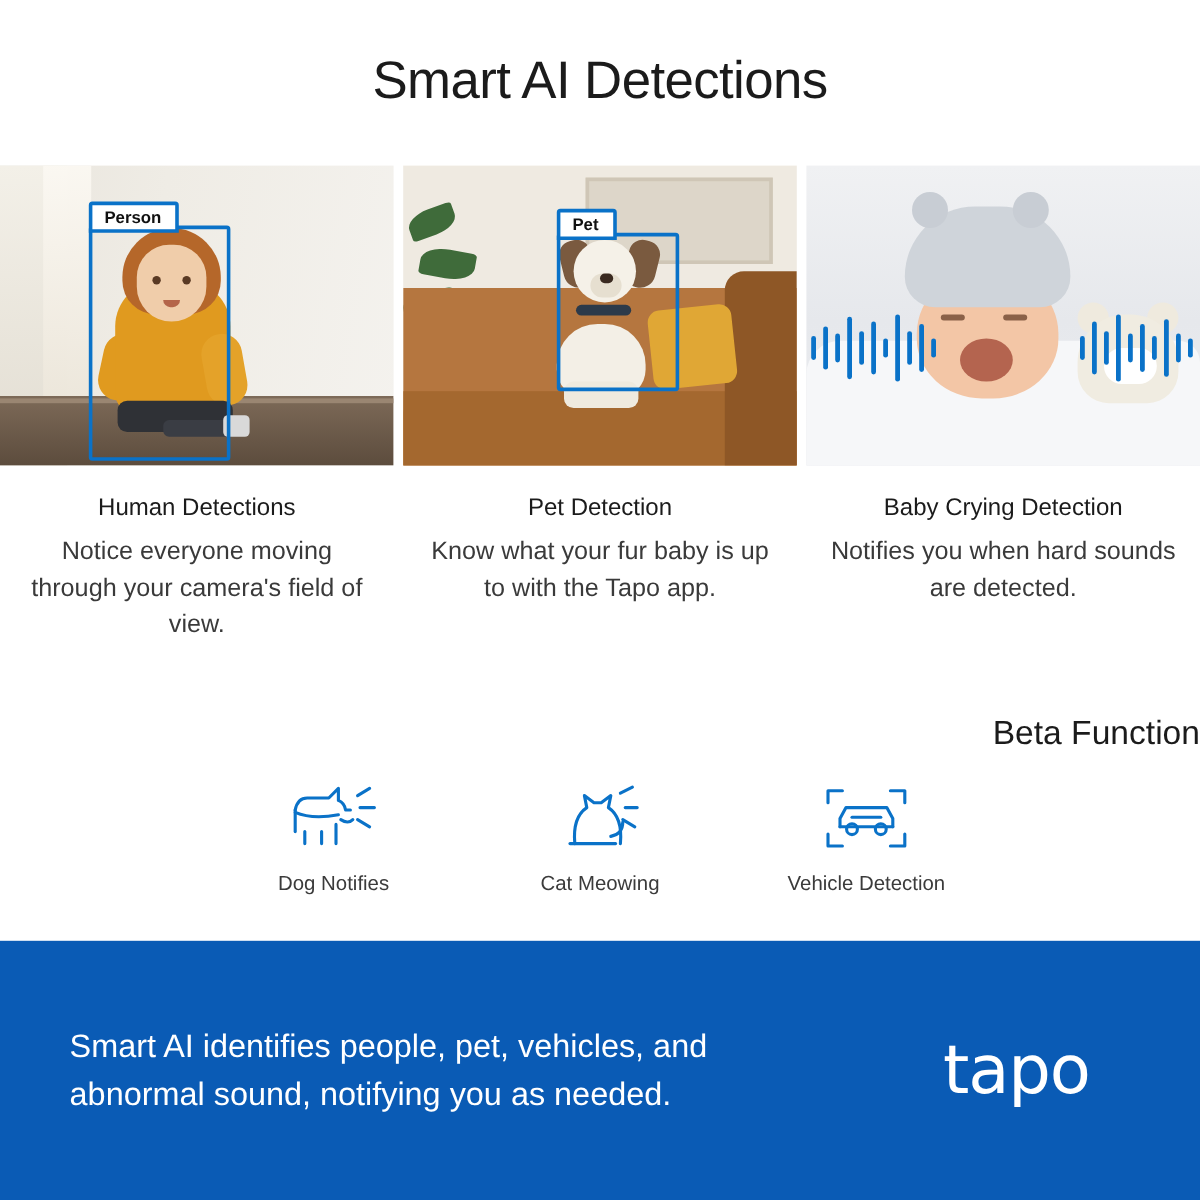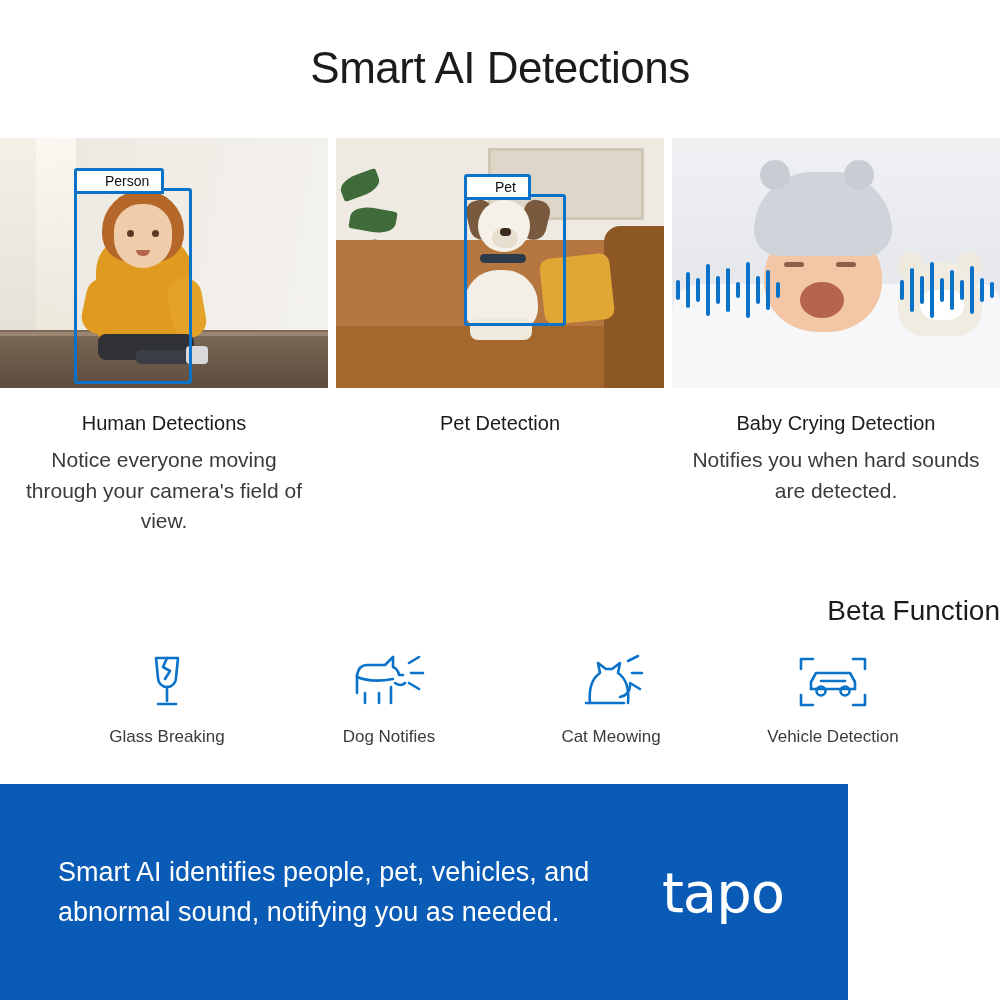--- a/index.html
+++ b/index.html
@@ -253,22 +253,22 @@
   }
   .detect-label {
     position: absolute;
     top: -23px;
     left: -3px;
     background: #ffffff;
     border: 3px solid #0a72c8;
     border-radius: 3px 3px 0 0;
     color: #111111;
     font-size: 14px;
-    font-weight: normal;
-    padding: 2px 12px 2px 28px;
+    font-weight: bold;
+    padding: 2px 12px 2px 10px;
     line-height: 16px;
     white-space: nowrap;
   }
   .box1 { left: 74px; top: 50px; width: 118px; height: 196px; }
   .box2 { left: 128px; top: 56px; width: 102px; height: 132px; }
 
   
   .cap-title {
     font-size: 20px;
     color: #1b1b1b;
@@ -316,28 +316,28 @@
     font-size: 17px;
     color: #3b3b3b;
     text-align: center;
   }
 
   
   .banner {
     position: absolute;
     left: 0;
     bottom: 0;
-    width: 848px;
+    width: 1000px;
     height: 216px;
     background: #0a5bb5;
     display: flex;
     align-items: center;
     justify-content: space-between;
     box-sizing: border-box;
-    padding: 0 58px 0 58px;
+    padding: 0 86px 0 58px;
   }
   .banner-text {
     color: #ffffff;
     font-size: 27px;
     line-height: 1.5;
     max-width: 640px;
     font-weight: 400;
   }
   .logo {
     color: #ffffff;
@@ -407,20 +407,21 @@
         <div class="p2-dog-head"></div>
         <div class="p2-dog-muzzle"></div>
         <div class="p2-dog-nose"></div>
         <div class="p2-dog-collar"></div>
 
         <div class="detect-box box2">
           <span class="detect-label">Pet</span>
         </div>
       </div>
       <div class="cap-title">Pet Detection</div>
+      <div class="cap-desc">Know what your fur baby is up to with the Tapo app.</div>
     </div>
 
     <div class="card">
       <div class="photo photo3">
         <div class="p3-blanket"></div>
         <div class="p3-bear-ear l"></div>
         <div class="p3-bear-ear r"></div>
         <div class="p3-bear"></div>
         <div class="p3-bear-face"></div>
         <div class="p3-head"></div>
@@ -460,31 +461,20 @@
       <div class="cap-title">Baby Crying Detection</div>
       <div class="cap-desc">Notifies you when hard sounds are detected.</div>
     </div>
 
   </div>
 
   <div class="beta-title">Beta Function</div>
 
   <div class="beta-row">
 
-    <div class="beta-item">
-      <div class="beta-icon">
-        <svg width="48" height="60" viewBox="0 0 48 60" fill="none" stroke="#0a72c8" stroke-width="2.6" stroke-linejoin="round" stroke-linecap="round">
-          <path d="M13 6 h22 l-2 20 a9 9 0 0 1 -18 0 z"></path>
-          <path d="M24 6 l-4 9 l7 4 l-5 8"></path>
-          <path d="M24 35 v14"></path>
-          <path d="M15 52 h18"></path>
-        </svg>
-      </div>
-      <div class="beta-label">Glass Breaking</div>
-    </div>
 
     <div class="beta-item">
       <div class="beta-icon">
         <svg width="80" height="58" viewBox="0 0 80 58" fill="none" stroke="#0a72c8" stroke-width="2.6" stroke-linejoin="round" stroke-linecap="round">
           <path d="M8 22 q2 -10 10 -10 h18 l8 -8 v10 q5 2 6 8 h4"></path>
           <path d="M8 22 v18"></path>
           <path d="M16 40 v10 M30 40 v10 M42 34 v16"></path>
           <path d="M8 24 q14 6 36 2"></path>
           <path d="M46 30 q6 4 10 0"></path>
           <path d="M60 10 l10 -6 M62 20 h12 M60 30 l10 6"></path>

